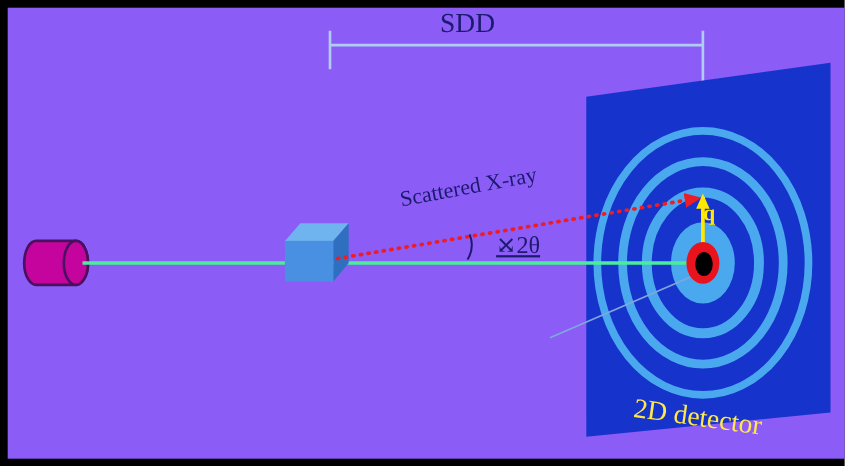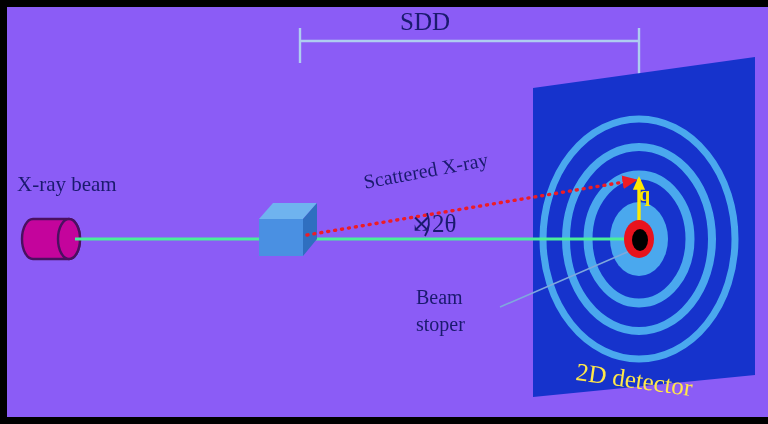--- a/index.html
+++ b/index.html
@@ -58,23 +58,24 @@
     font-size: 21px;
   }
   #label-scattered {
     left: 355px;
     top: 165px;
     font-size: 20px;
     transform: rotate(-10.5deg);
     transform-origin: left top;
   }
   #label-twotheta {
-    left: 404px;
+    left: 444px;
     top: 204px;
-    font-size: 25px;
+    font-size: 22px;
+    text-decoration: underline;
   }
   #label-beamstop {
     left: 409px;
     top: 277px;
     font-size: 20px;
     line-height: 1.35;
   }
   #label-q {
     left: 632px;
     top: 177px;
@@ -150,30 +151,25 @@
       <line x1="632" y1="232" x2="632" y2="172" stroke="#ffe800" stroke-width="3.4" marker-end="url(#yellowArrow)"></line>
 
       <g>
         <ellipse cx="632" cy="232" rx="15" ry="19" fill="#e8131d"></ellipse>
         <ellipse cx="633" cy="233" rx="8" ry="11" fill="#000000"></ellipse>
       </g>
     </svg>
 
     <div class="lbl" id="label-sdd">SDD</div>
 
-    <div class="lbl" id="label-xray-beam">X-ray beam</div>
 
 
     <div class="lbl" id="label-scattered">Scattered X-ray</div>
 
     <div class="lbl" id="label-twotheta">⤩2θ</div>
 
-    <div class="lbl" id="label-beamstop">
-      <div>Beam</div>
-      <div>stoper</div>
-    </div>
 
     <div class="lbl" id="label-q">q</div>
 
     <div class="lbl" id="label-2d-detector">2D detector</div>
 
   </div>
 </div>
 
 </body></html>

